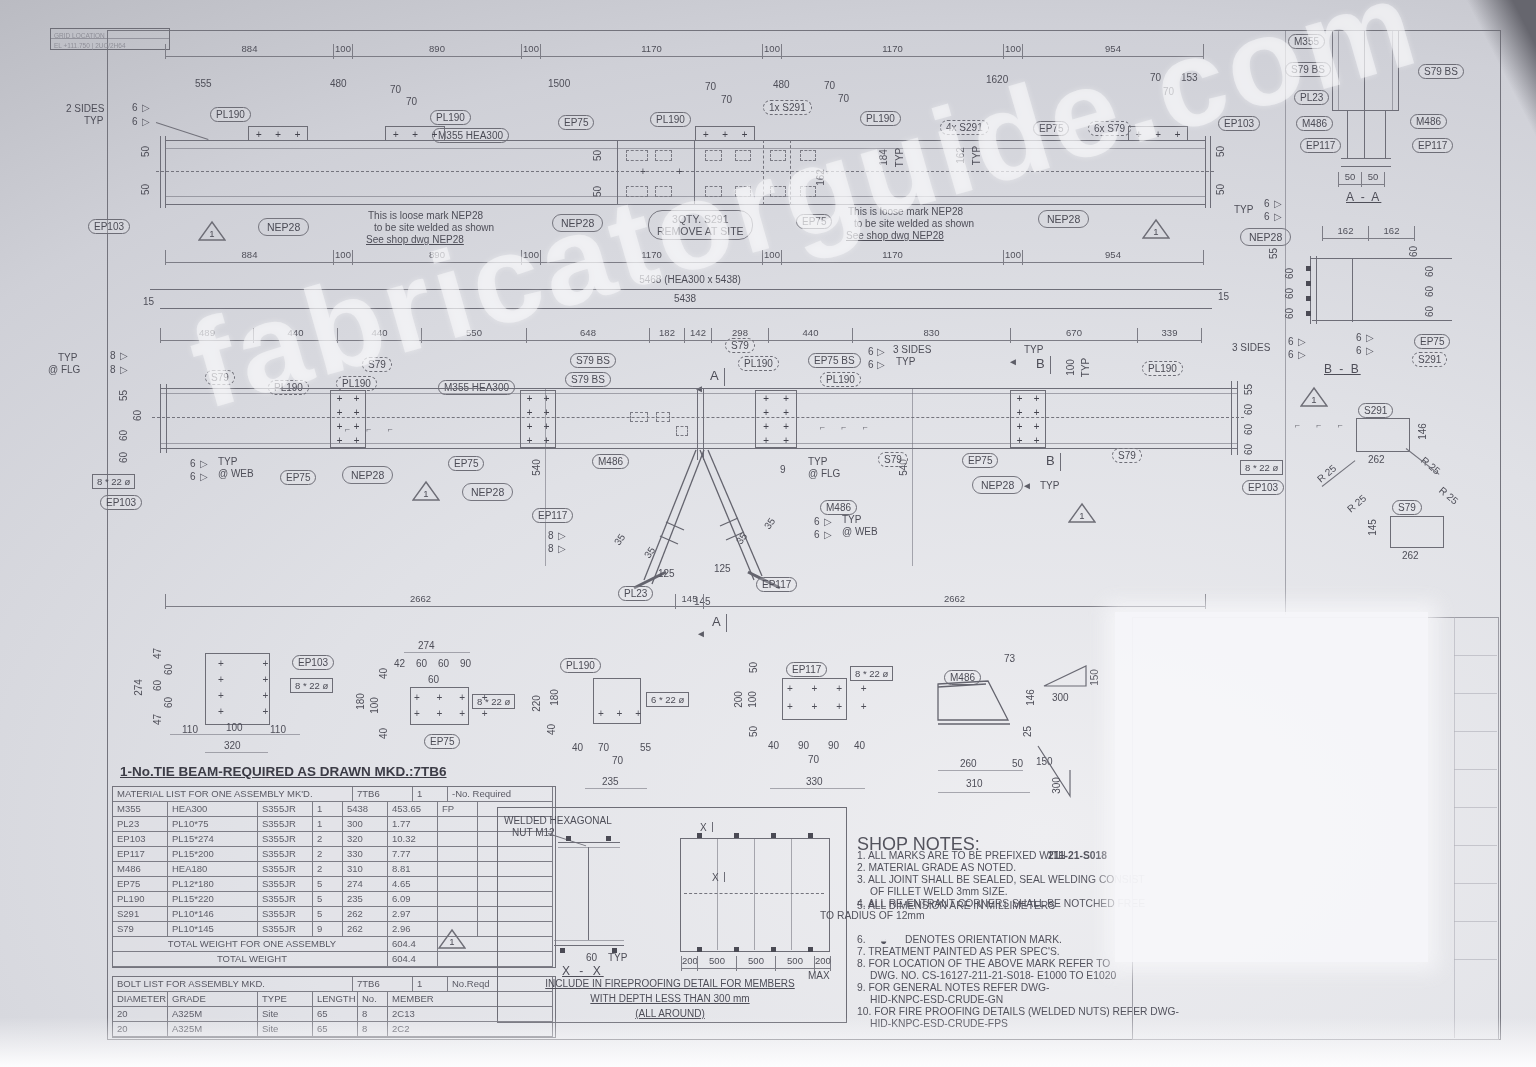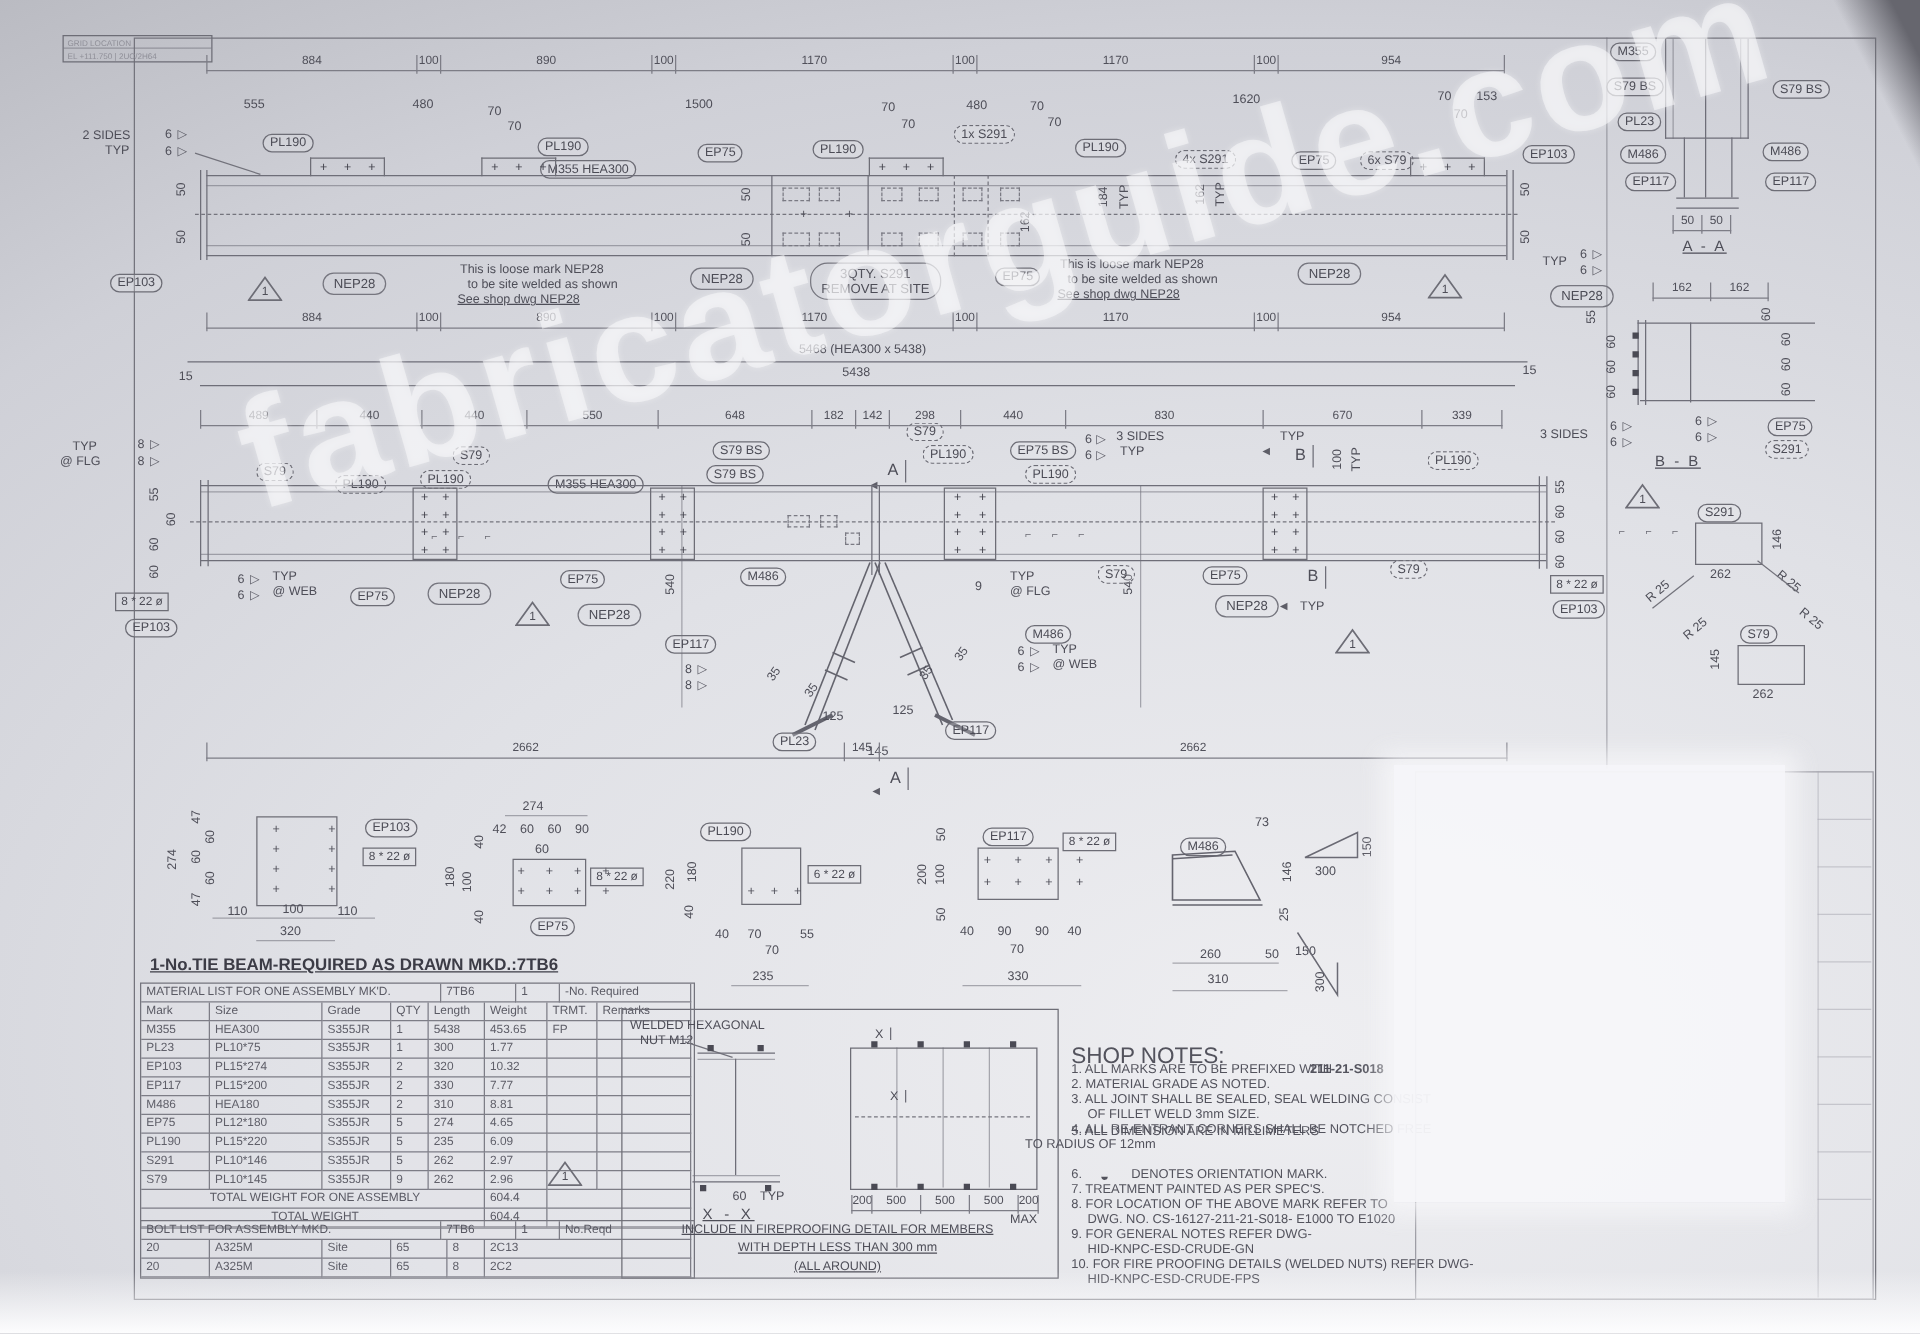--- a/index.html
+++ b/index.html
@@ -610,30 +610,20 @@
 
   <div class="t bg und" id="mat-title" style="font-size:13.5px">1-No.TIE BEAM-REQUIRED AS DRAWN MKD.:7TB6</div>
 
   <div class="tblwrap mat" style="left:112px;top:786px;width:442px">
     <div class="caprow">
       <span>MATERIAL LIST FOR ONE ASSEMBLY MK'D.</span>
       <span>7TB6</span>
       <span>1</span>
       <span>-No. Required</span>
     </div>
-    <div class="hdrow">
-      <span>Mark</span>
-        <span>Size</span>
-        <span>Grade</span>
-        <span>QTY</span>
-        <span>Length</span>
-        <span>Weight</span>
-        <span>TRMT.</span>
-        <span>Remarks</span>
-    </div>
     <div>
         <div class="trow">
           <span>M355</span>
           <span>HEA300</span>
           <span>S355JR</span>
           <span>1</span>
           <span>5438</span>
           <span>453.65</span>
           <span>FP</span>
           <span></span>
@@ -736,20 +726,28 @@
       </svg>
       <i>1</i>
     </div>
 
   <div class="tblwrap bolt-t" style="left:112px;top:976px;width:442px">
     <div class="caprow">
       <span>BOLT LIST FOR ASSEMBLY MKD.</span>
       <span>7TB6</span>
       <span>1</span>
       <span>No.Reqd</span>
+    </div>
+    <div class="hdrow">
+      <span>DIAMETER</span>
+        <span>GRADE</span>
+        <span>TYPE</span>
+        <span>LENGTH</span>
+        <span>No.</span>
+        <span>MEMBER</span>
     </div>
     <div>
         <div class="trow">
           <span>20</span>
           <span>A325M</span>
           <span>Site</span>
           <span>65</span>
           <span>8</span>
           <span>2C13</span>
         </div>

